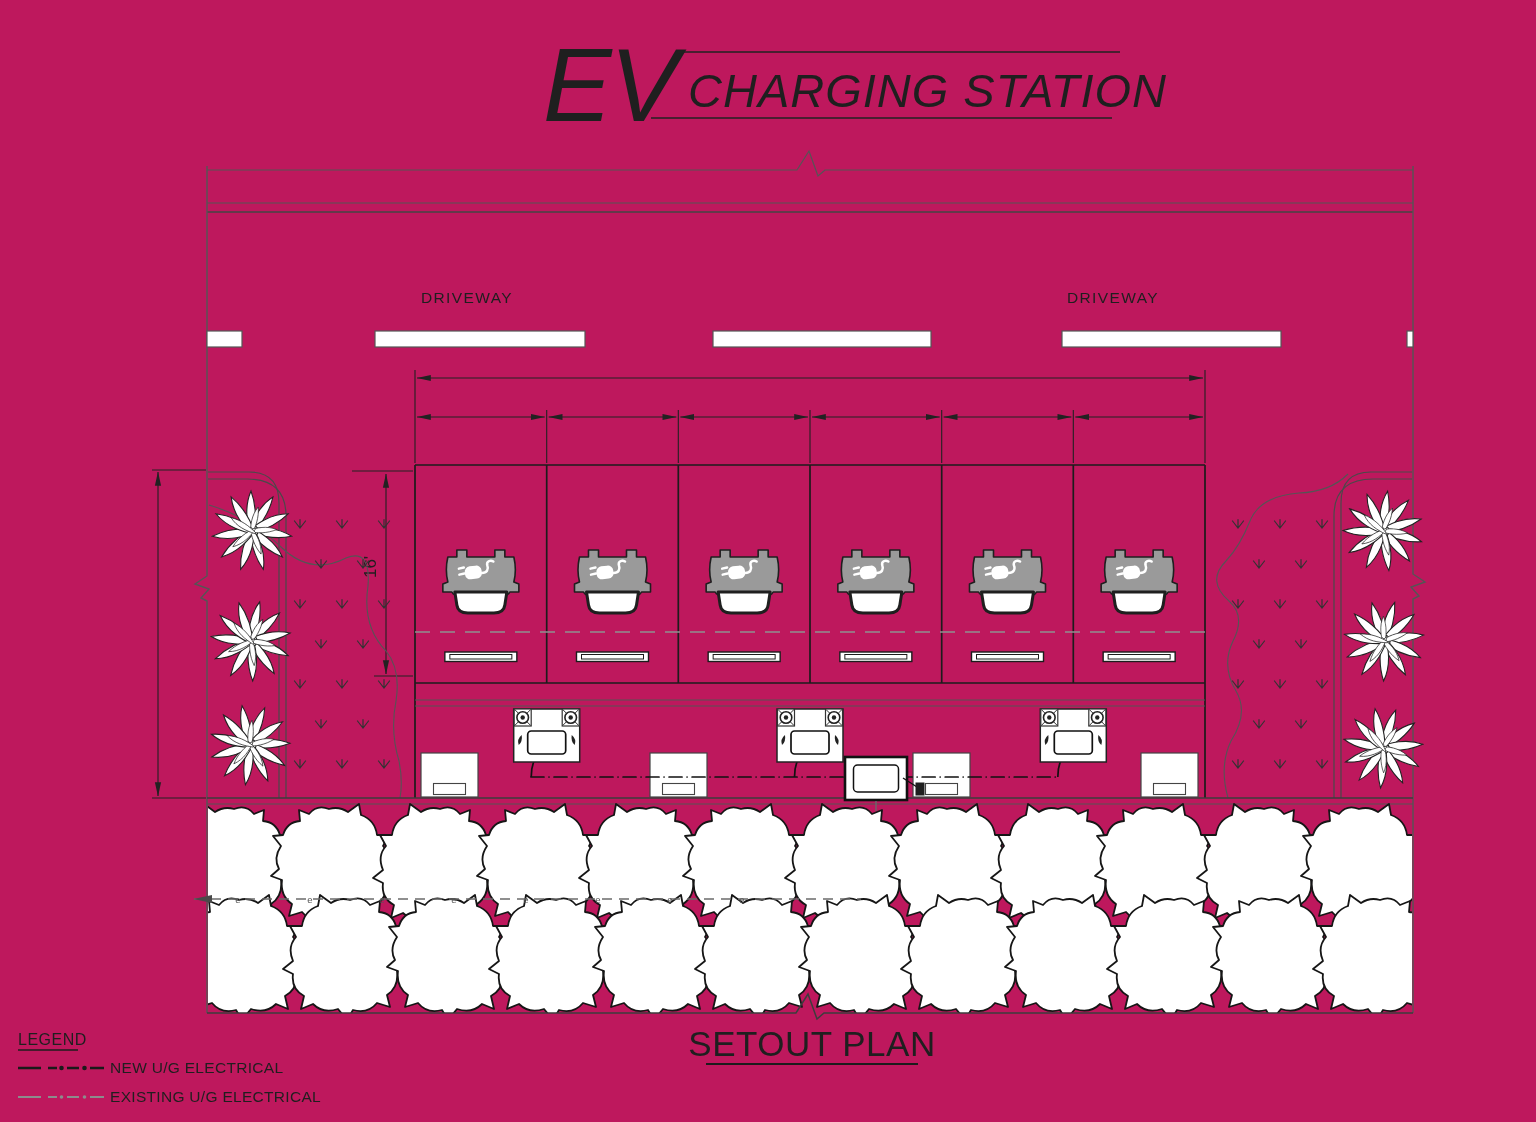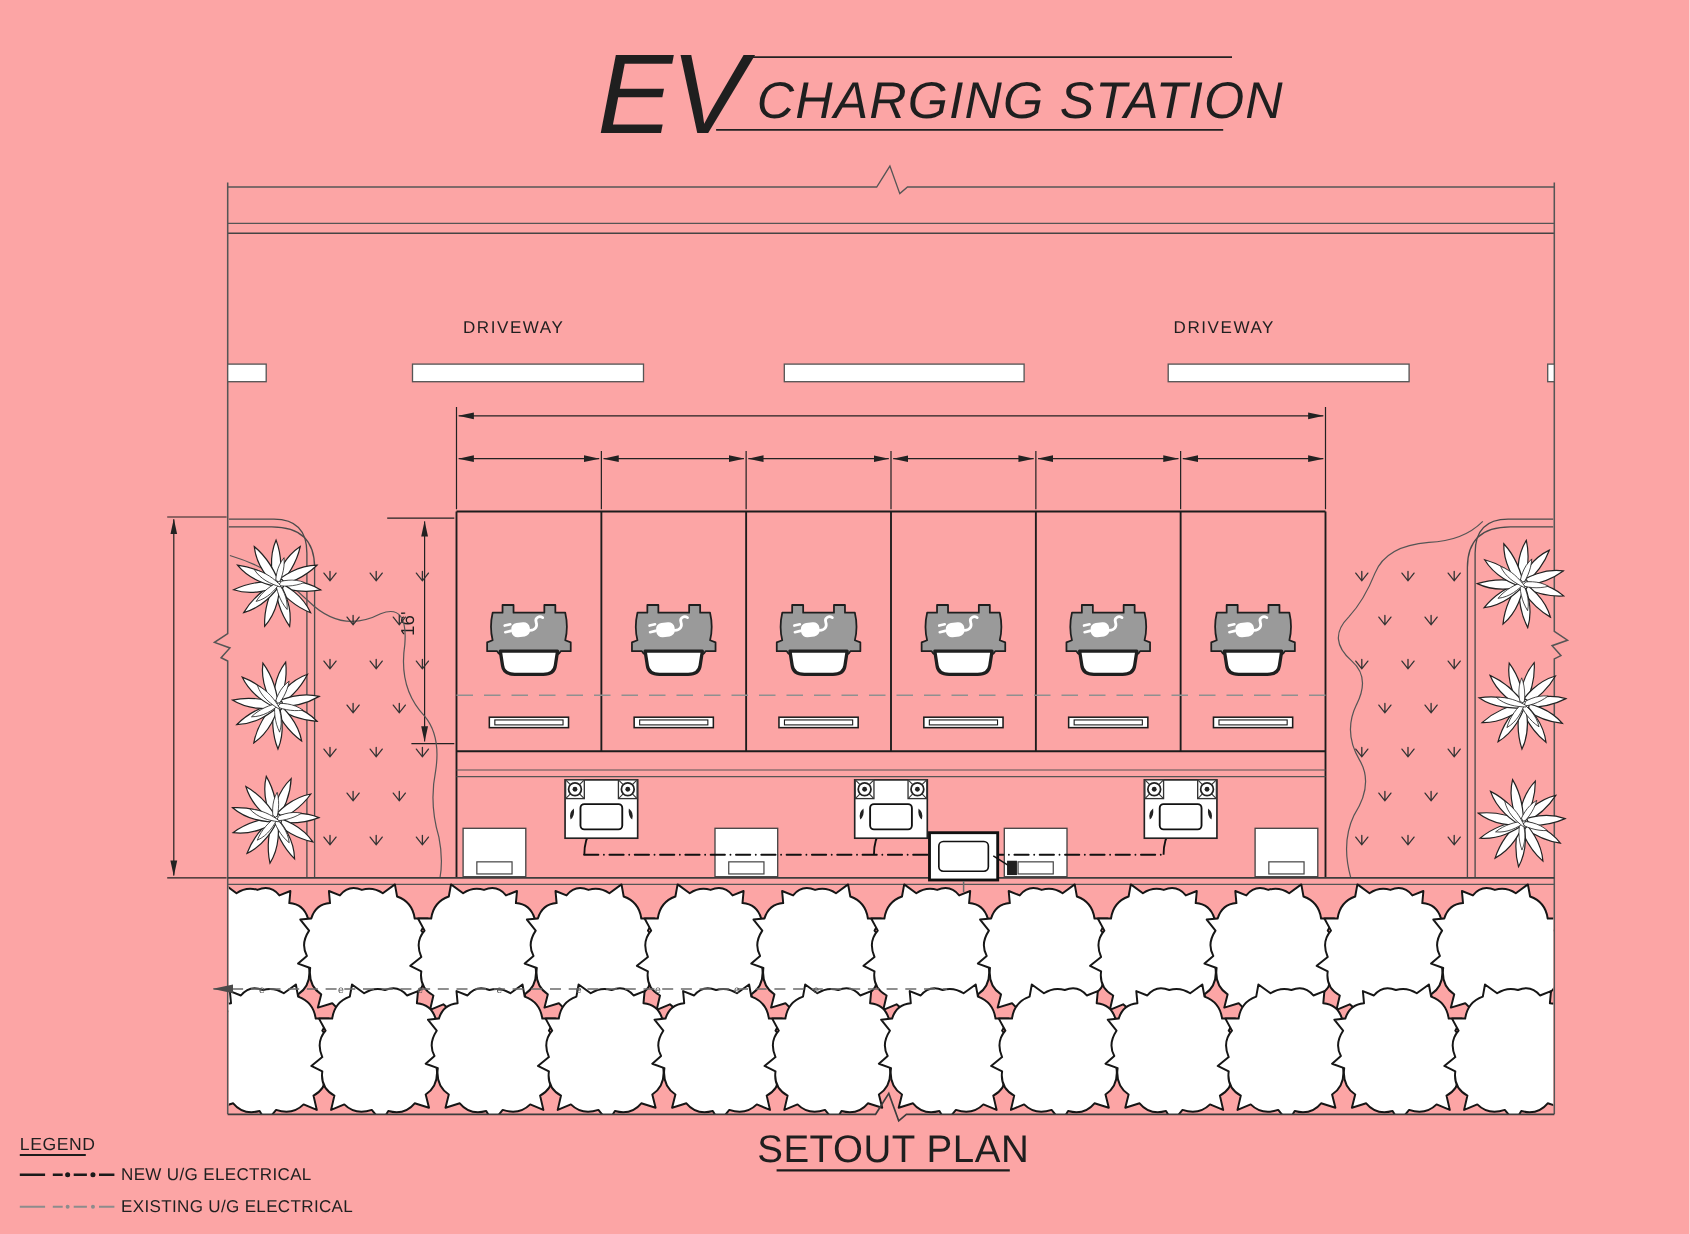--- a/index.html
+++ b/index.html
@@ -1,17 +1,17 @@
 <!DOCTYPE html>
 <html style="--ink: #1f1f1f; --muted: #8c8c8c; --ev: #9a9a9a;"><head>
 <meta charset="utf-8">
 <style>
   :root{ --ink:#1f1f1f; --muted:#8c8c8c; --ev:#9a9a9a; }
   html,body{margin:0;padding:0;background:#ffffff;}
-  .page{position:relative;width:1536px;height:1122px;background:#fca5a5;overflow:hidden;}
+  .page{position:relative;width:1536px;height:1122px;background:#be185d;overflow:hidden;}
   svg{display:block;}
   text{font-family:"Liberation Sans","DejaVu Sans",sans-serif;fill:var(--ink);}
   .t-title-ev{font-size:103px;font-style:italic;letter-spacing:-2px;}
   .t-title-cs{font-size:47px;font-style:italic;letter-spacing:1px;}
   .t-driveway{font-size:15.5px;letter-spacing:1.4px;}
   .t-dim{font-size:17px;}
   .t-caption{font-size:35px;letter-spacing:0.5px;}
   .t-legend-h{font-size:16px;letter-spacing:0.5px;}
   .t-legend{font-size:15.5px;letter-spacing:0.3px;}
   .t-emark{font-size:9.5px;fill:#555;}

